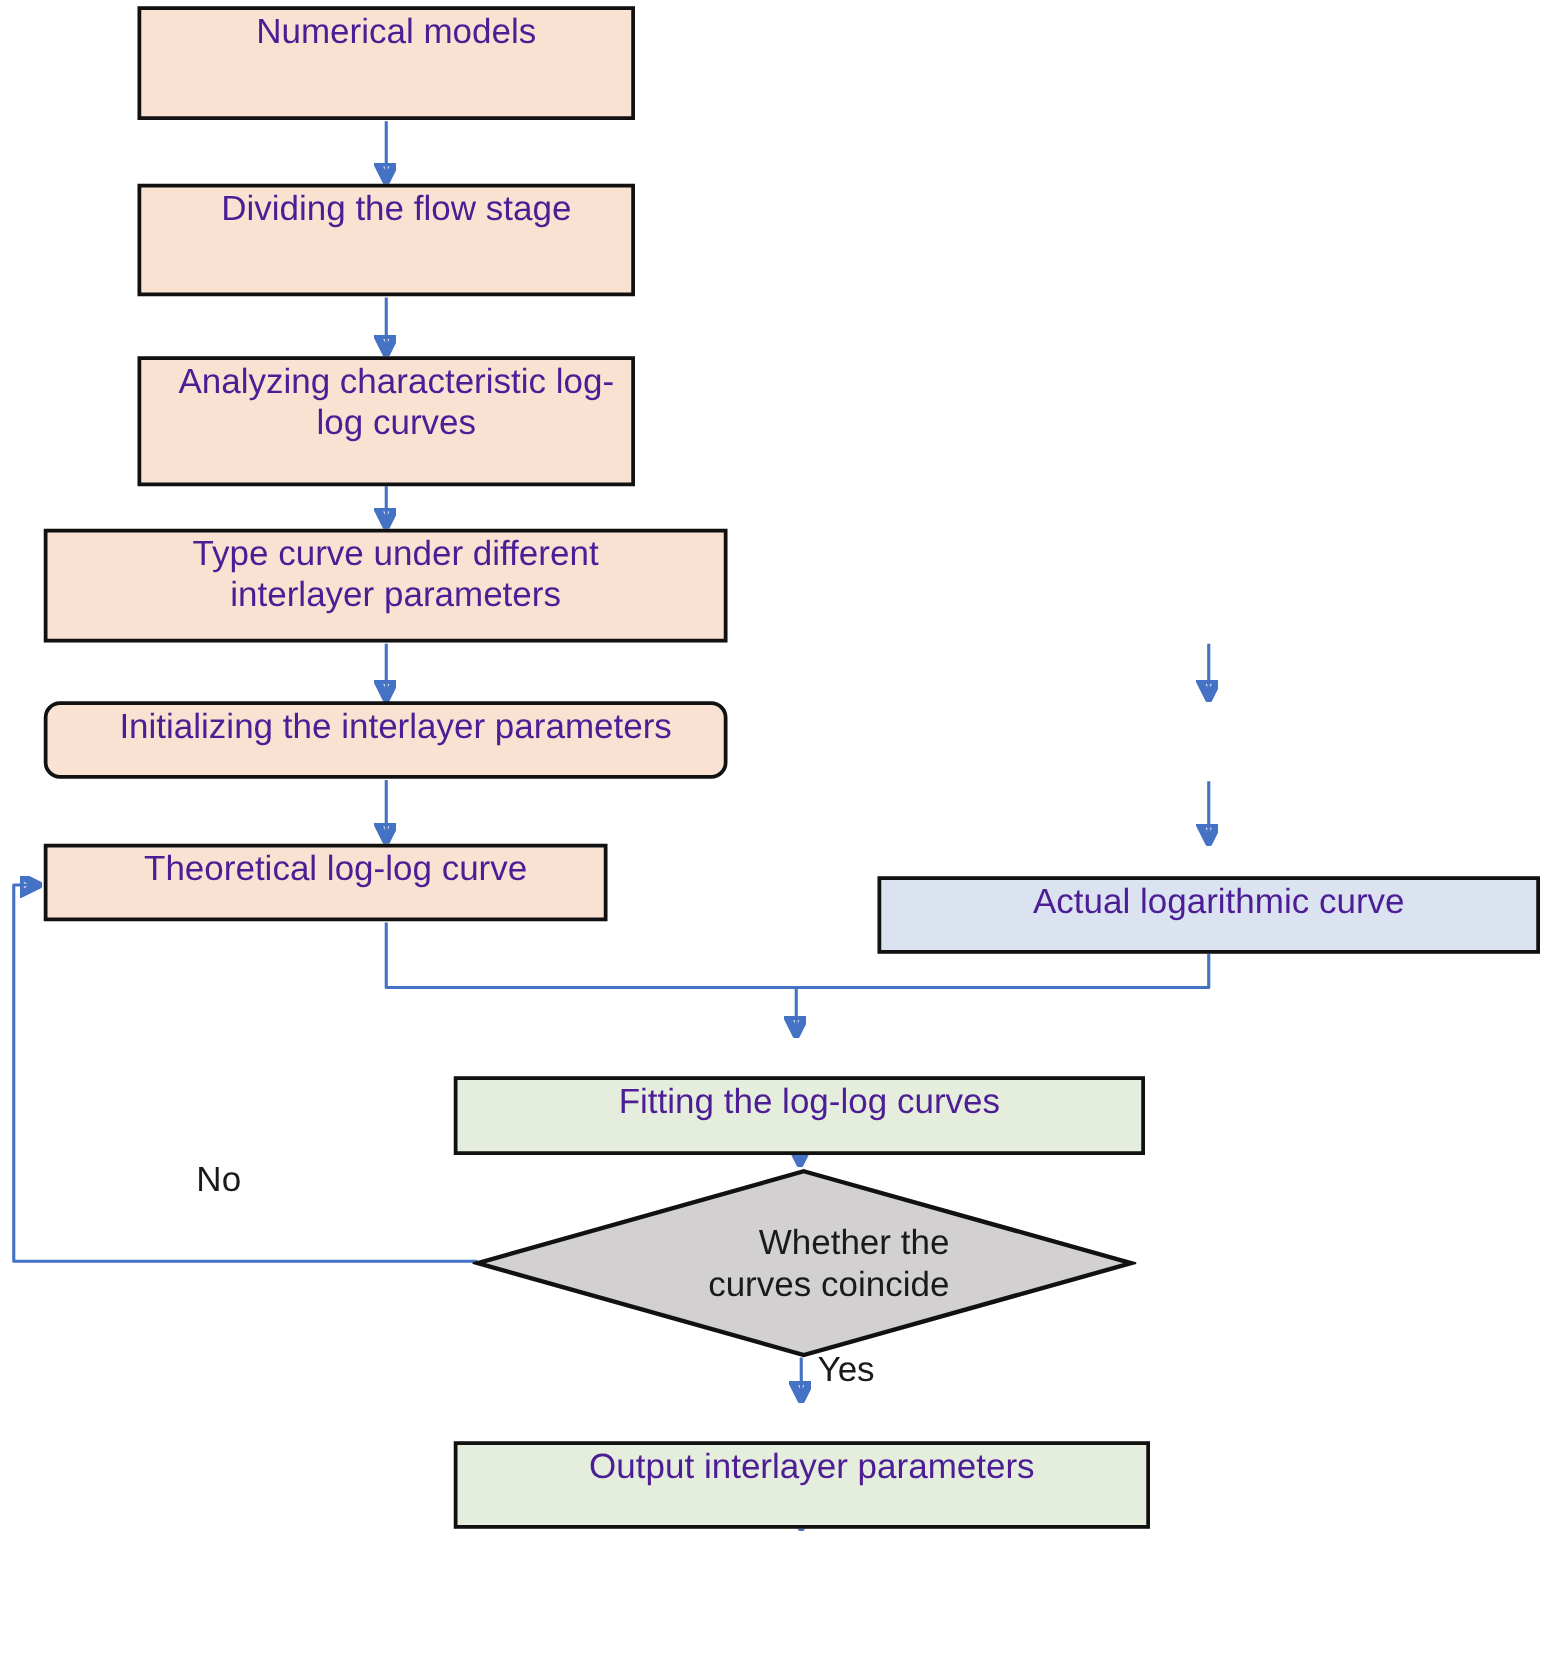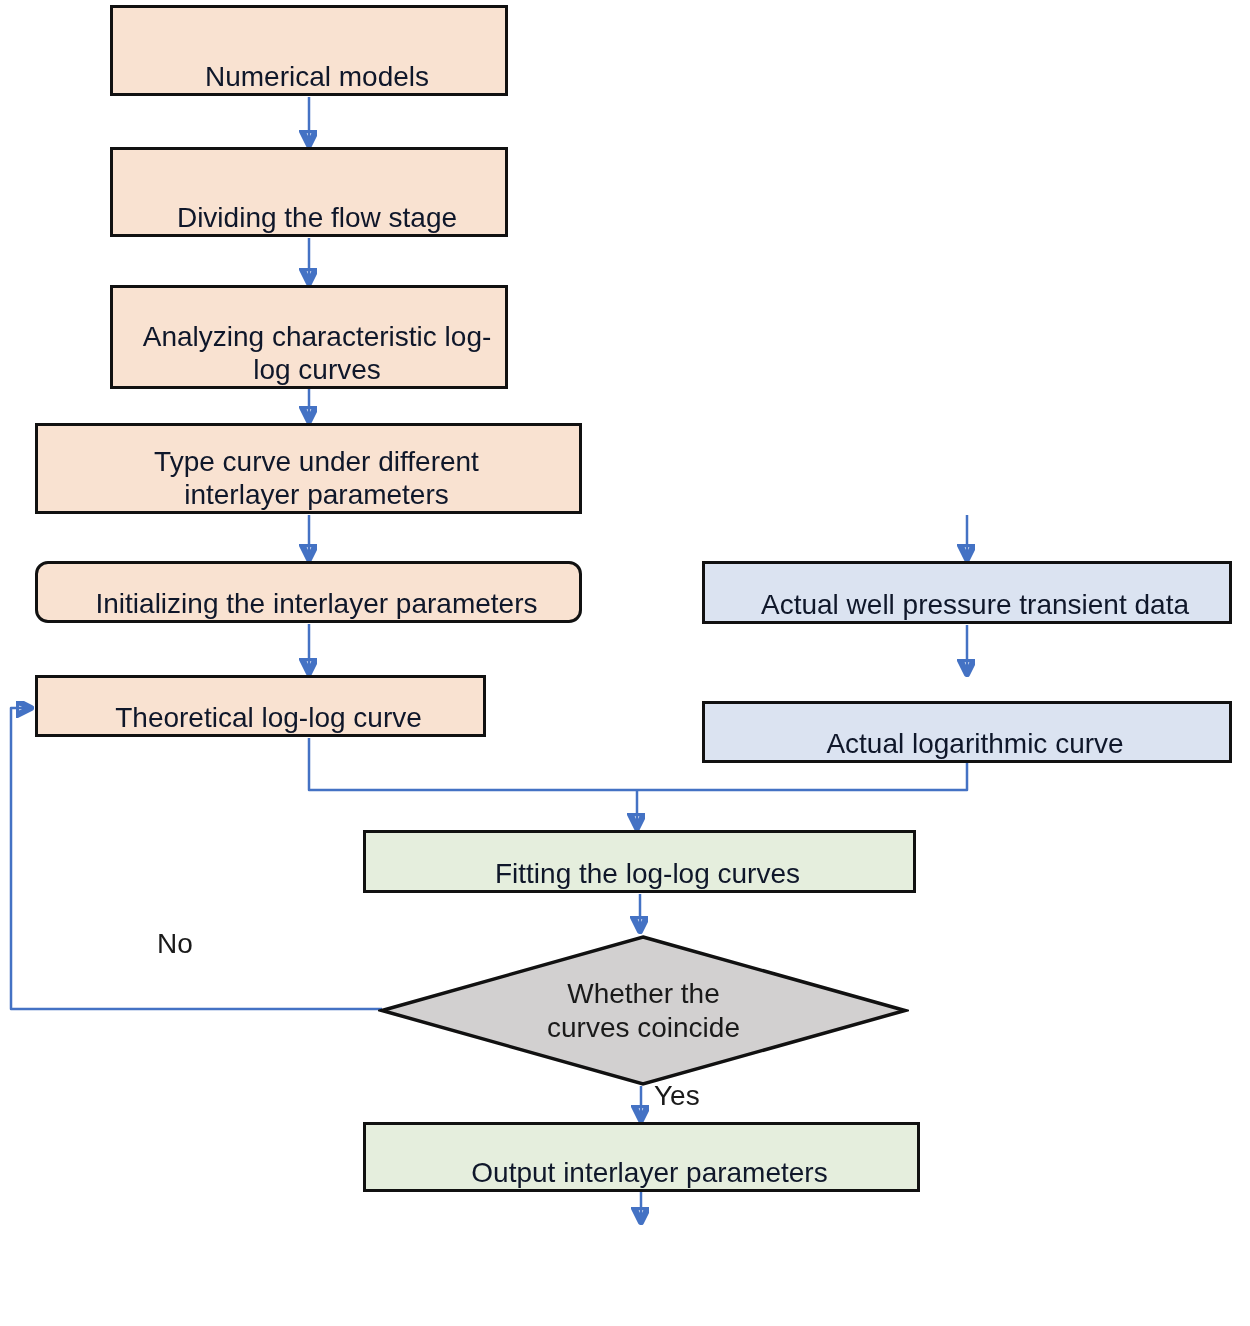--- a/index.html
+++ b/index.html
@@ -25,31 +25,31 @@
     fill: none;
     stroke: #4472c4;
     stroke-width: 2.5;
     stroke-linejoin: round;
   }
   .node {
     position: absolute;
     box-sizing: border-box;
     border: 3px solid #111111;
     display: flex;
-    align-items: flex-end;
+    align-items: flex-start;
     justify-content: center;
     text-align: center;
-    color: #0f172a;
+    color: #4c1d95;
     font-size: 28px;
     line-height: 1.18;
     padding-left: 16px;
   }
   .peach { background: #f9e2d1; }
   .blue  { background: #dbe3f1; }
-  .green { background: #e5eedd; }
+  .green { background: #e5eedd; margin-top: 31px; }
   .terminator {
     background: #f0898e;
     border-radius: 50%;
     border-width: 3px;
   }
   .diamond-wrap {
     position: absolute;
     left: 378px;
     top: 933px;
     width: 531px;
@@ -61,21 +61,21 @@
     stroke: #111111;
     stroke-width: 3.5;
     stroke-linejoin: miter;
   }
   .diamond-lbl {
     position: absolute;
     left: 0; top: 0; right: 0; bottom: 0;
     display: flex;
     align-items: center;
     justify-content: center;
-    text-align: center;
+    text-align: right;
     color: #1a1a1a;
     font-size: 28px;
     line-height: 1.2;
   }
   .diamond-lbl span { display: inline-block; max-width: 232px; }
   .lbl-inner-440 { display: inline-block; max-width: 440px; }
   .edge-label {
     position: absolute;
     color: #1a1a1a;
     font-size: 28px;
@@ -142,23 +142,20 @@
 
   <div class="node peach n5">
     <span>Initializing the interlayer parameters</span>
   </div>
 
   <div class="node peach n6">
     <span>Theoretical log-log curve</span>
   </div>
 
 
-  <div class="node blue r2">
-    <span>Actual well pressure transient data</span>
-  </div>
 
   <div class="node blue r3">
     <span>Actual logarithmic curve</span>
   </div>
 
   <div class="node green g1">
     <span>Fitting the log-log curves</span>
   </div>
 
   <div class="diamond-wrap">

